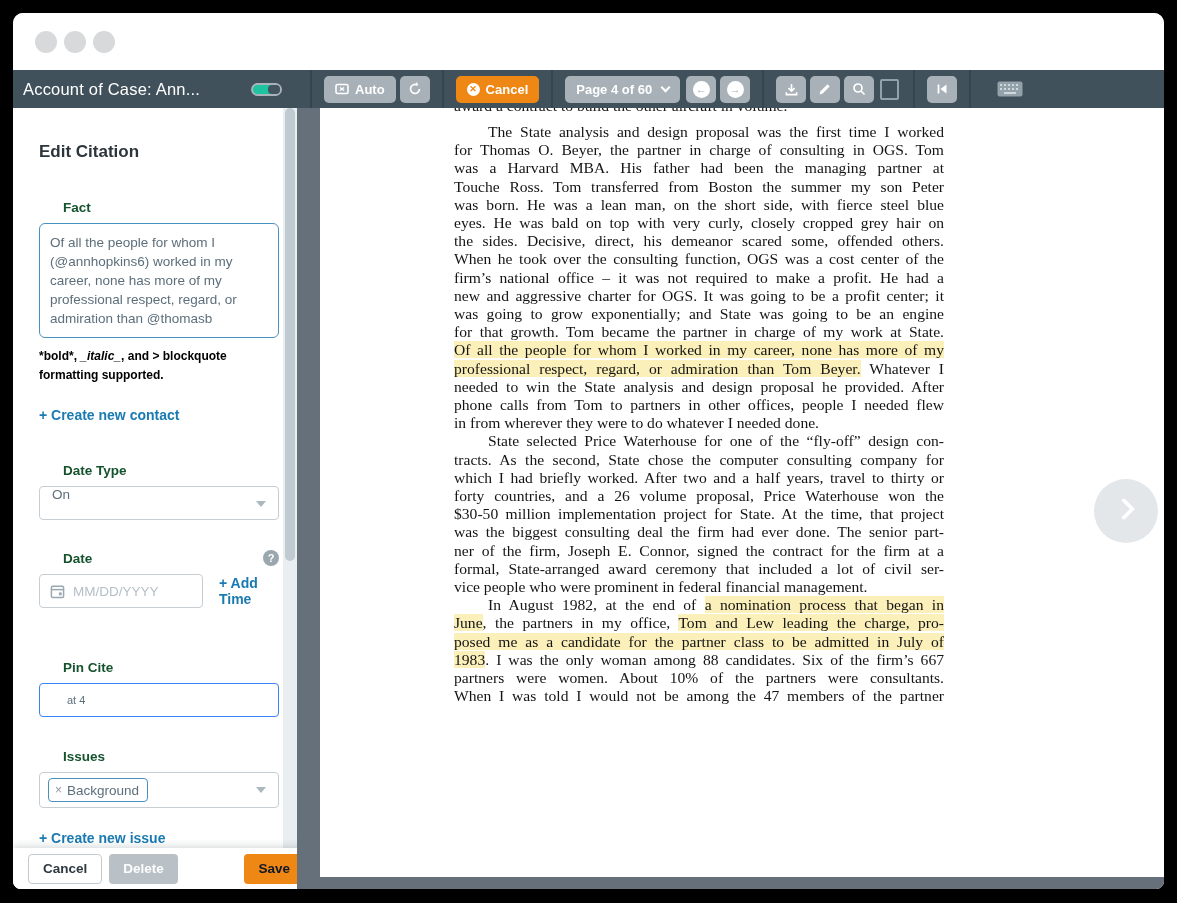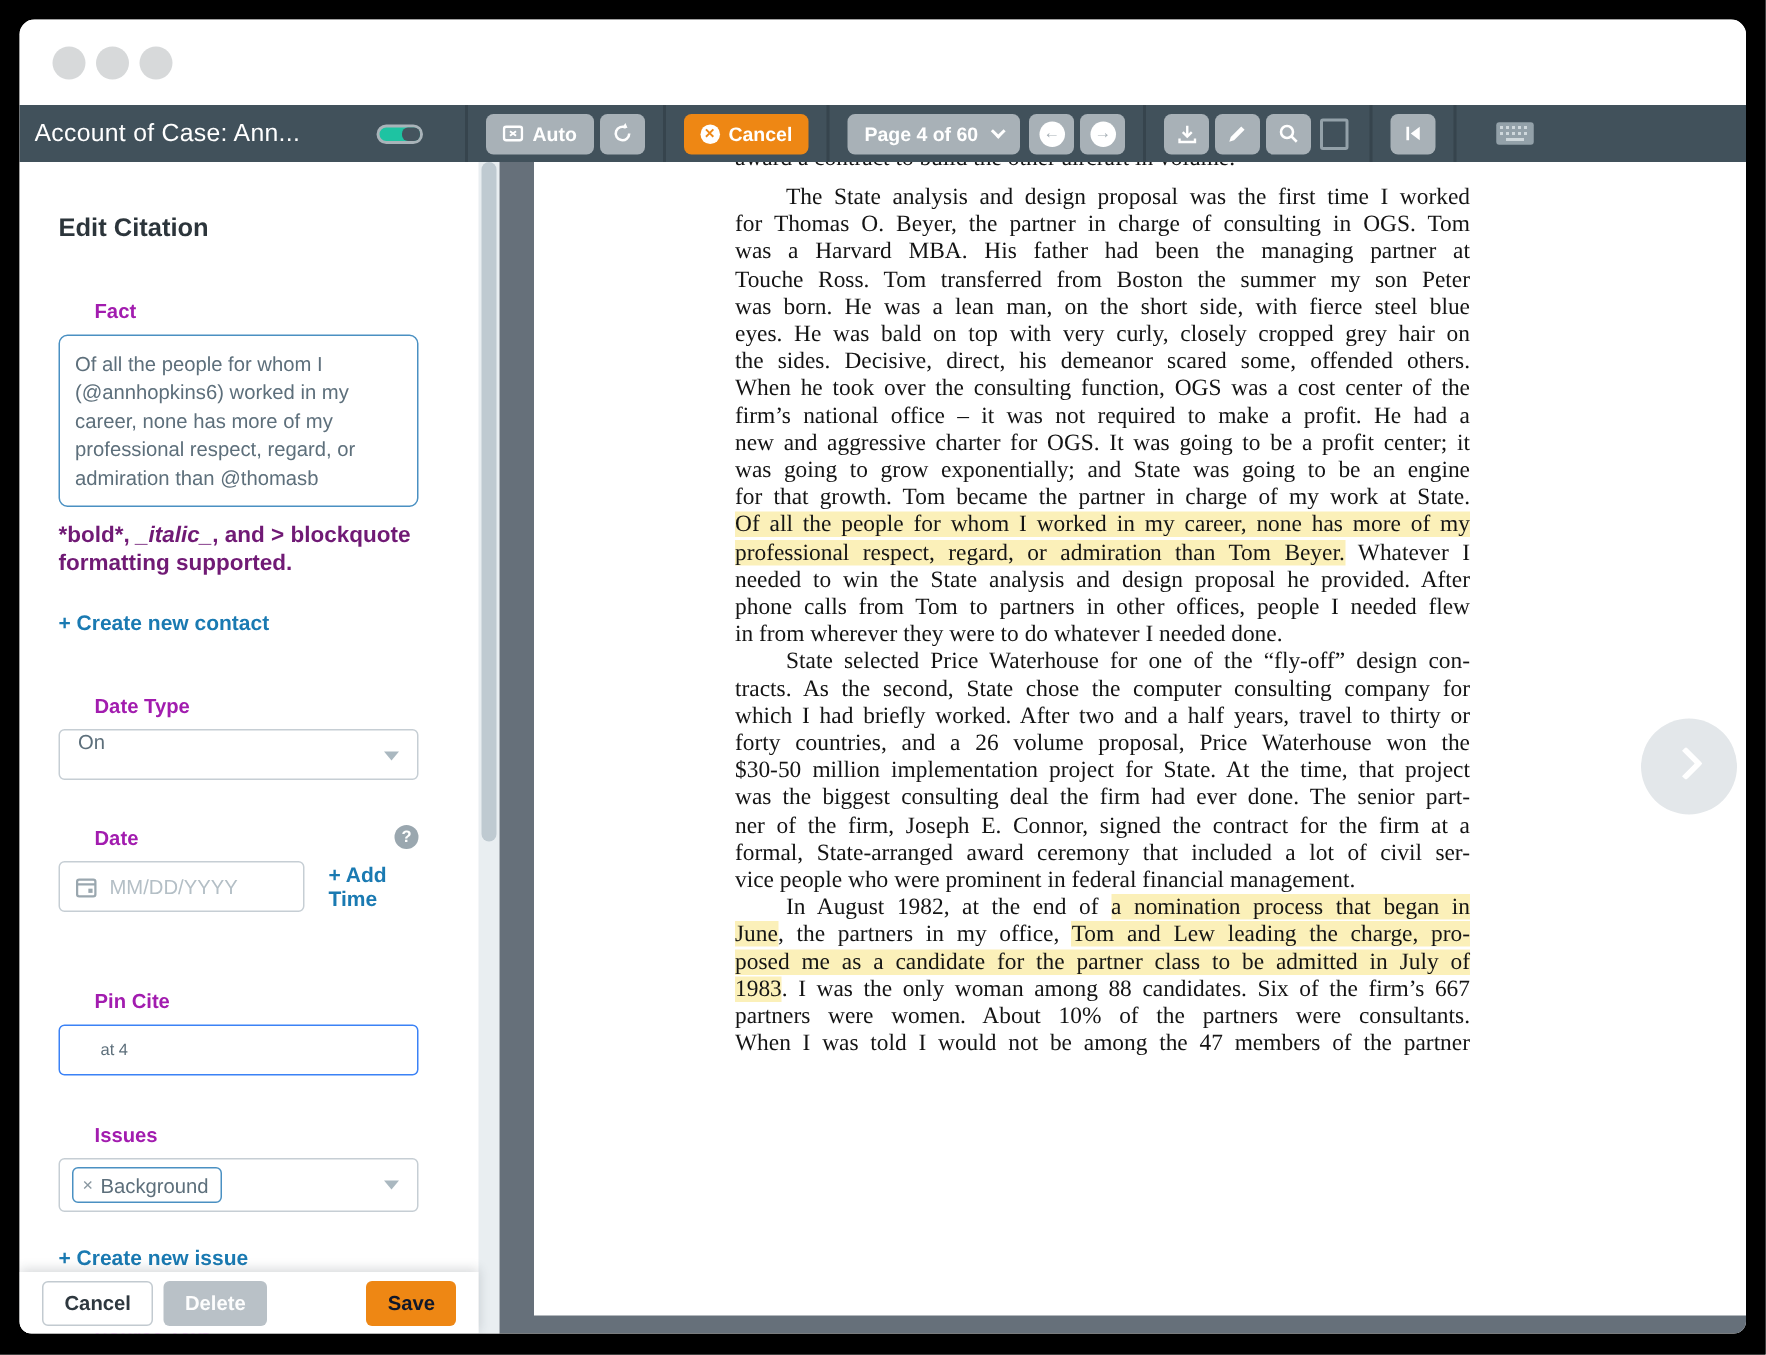--- a/index.html
+++ b/index.html
@@ -36,32 +36,32 @@
               font-size:11px; font-weight:bold; display:flex; align-items:center; justify-content:center; }
   .sq-outline { width:19px; height:21px; border:2px solid #93a1a9; border-radius:2px;
                 margin:0 2px 0 6px; flex:none; }
   .kbd-wrap { margin-left:14px; display:flex; align-items:center; }
   .gap6 { width:6px; flex:none; } .gap4 { width:4px; flex:none; }
 
   
   .content { position:absolute; top:95px; left:0; right:0; bottom:0; display:flex; }
 
   
-  .sidebar { width:320px; background:#fff; position:relative; flex:none; }
+  .sidebar { width:284px; background:#fff; position:relative; flex:none; }
   .sb-scrolltrack { position:absolute; right:0; top:0; width:14px; height:100%;
                     background:#e9eef1; }
   .sb-thumb { position:absolute; left:2px; top:0; width:10px; height:58%;
               background:#bfcad1; border-radius:5px; }
   .sb-inner { position:absolute; left:0; top:0; width:306px; height:100%;
               padding:34px 28px 60px 26px; overflow:hidden; }
   .sb-heading { font-size:17px; font-weight:600; color:#2c353b; margin-bottom:38px; }
-  .flabel { font-size:13.5px; font-weight:bold; color:#a21caf; margin-bottom:8px;padding-left:24px; }
+  .flabel { font-size:13.5px; font-weight:bold; color:#14532d; margin-bottom:8px;padding-left:24px; }
   .fact-box { width:240px; border:1.5px solid #4a90c2; border-radius:6px; padding:9px 10px;
               font-size:13.5px; line-height:19px; color:#5d6f7b; }
-  .hint { margin-top:9px; width:244px; font-size:15px; line-height:19px; color:#701a75; font-weight:bold; }
+  .hint { margin-top:9px; width:244px; font-size:12px; line-height:19px; color:#000000; font-weight:bold; }
   .hint .it { font-style:italic; }
   .blink { display:block; color:#1a7ab2; font-weight:bold; font-size:14px; text-decoration:none; }
   .mt22 { margin-top:22px; } .mt40 { margin-top:40px; } .mt30 { margin-top:30px; }
   .mt52 { margin-top:52px; } .mt32 { margin-top:32px; } .mt38 { margin-top:38px; }
   .selbox { width:240px; height:34px; border:1px solid #c6ced4; border-radius:4px;
             display:flex; align-items:flex-start; padding:0 12px; font-size:13.5px; color:#5d6f7b;
             background:#fff; position:relative; }
   .caret { position:absolute; right:12px; top:14px; width:0; height:0;
            border-left:5px solid transparent; border-right:5px solid transparent;
            border-top:6px solid #aab8c0; }

